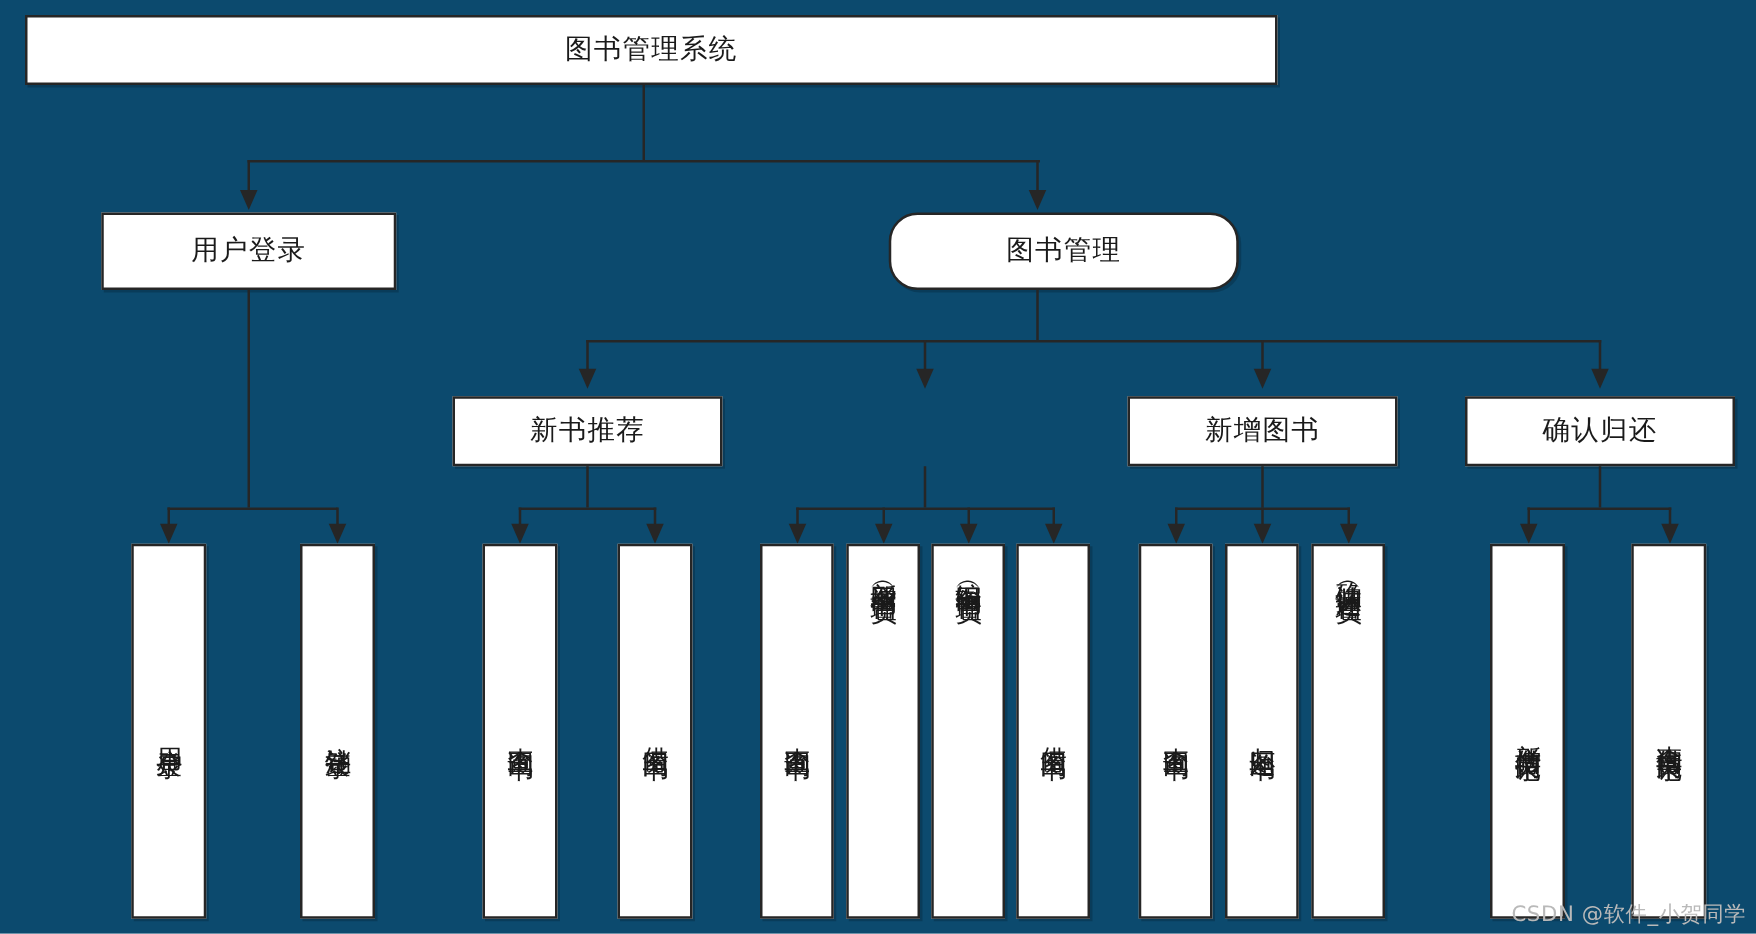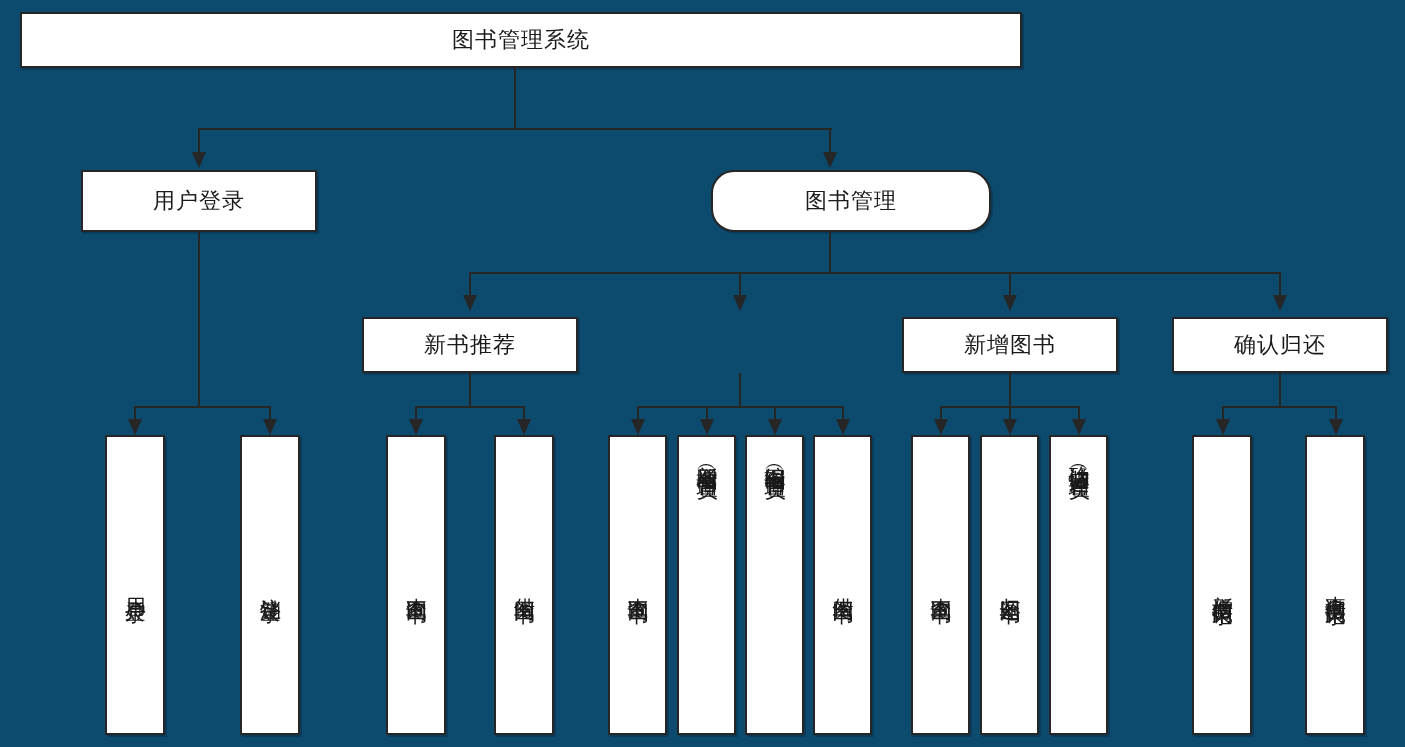--- a/index.html
+++ b/index.html
@@ -219,14 +219,15 @@
     <span class="label">确认归还（管理员）</span>
   </div>
 
   <div class="node vertical mid" style="left:1192px; top:435px; width:60px; height:300px;">
     <span class="label">新增借阅记录</span>
   </div>
   <div class="node vertical mid" style="left:1305px; top:435px; width:60px; height:300px;">
     <span class="label">查询借阅记录</span>
   </div>
 
+  <div id="watermark">CSDN @软件_小贺同学</div>
 
 </div>
 
 </body></html>

